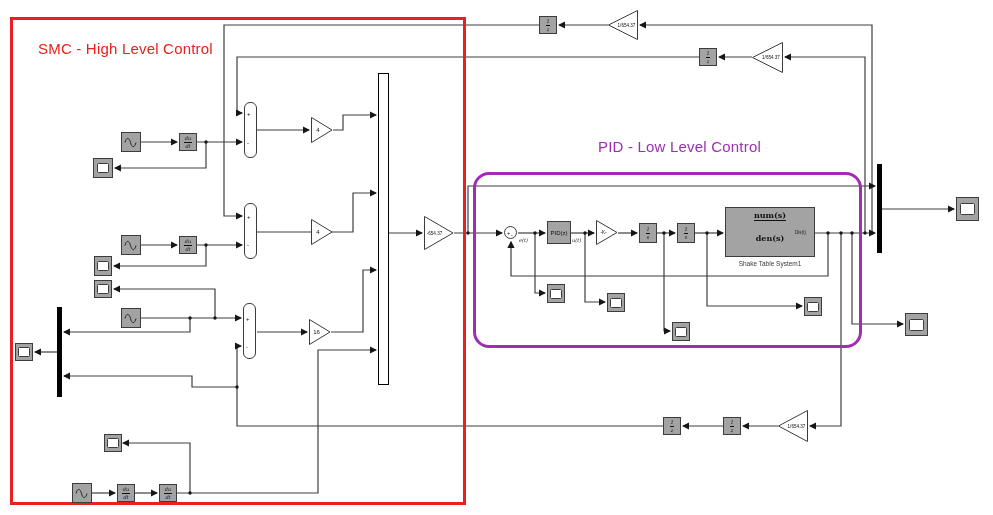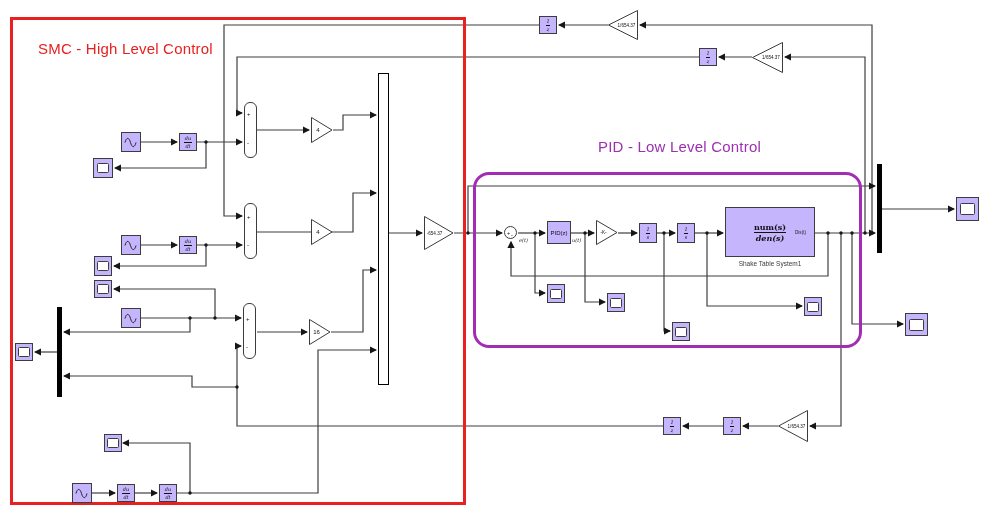--- a/index.html
+++ b/index.html
@@ -7,28 +7,28 @@
          font-family:"Liberation Sans",sans-serif;}
   .wires{position:absolute;left:0;top:0;z-index:1;}
   .wires polyline{fill:none;stroke:#3f3f3f;stroke-width:1.2;}
   .wires circle{fill:#161616;}
   .regionbox{position:absolute;z-index:2;box-sizing:border-box;background:transparent;}
   .smc-box{left:10px;top:17px;width:456px;height:488px;border:3px solid #e8201f;}
   .pid-box{left:473px;top:172px;width:389px;height:176px;border:3px solid #a22cb4;border-radius:16px;}
   .region-label{position:absolute;z-index:4;font-size:15px;letter-spacing:.2px;white-space:nowrap;}
   .smc-label{left:38px;top:40px;color:#e8201f;}
   .pid-label{left:598px;top:138px;color:#9c2fb2;}
-  .blk{position:absolute;z-index:3;background:#c4b5fd;border:1px solid #3c3c3c;box-sizing:border-box;
+  .blk{position:absolute;z-index:3;background:#a3a3a3;border:1px solid #3c3c3c;box-sizing:border-box;
        display:flex;align-items:center;justify-content:center;}
   .blk svg{display:block;}
   .frac{display:flex;flex-direction:column;align-items:center;font-family:"DejaVu Serif",serif;
         font-style:italic;font-size:5px;line-height:1.25;color:#111;}
   .frac .den{border-top:1px solid #111;padding:0 1px;}
   .plant .frac{font-size:8px;font-weight:bold;font-style:normal;}
-  .plant .frac .den{padding:0 2px;font-style:italic;}
+  .plant .frac .den{padding:12px 2px;}
   .scope .screen{border:1px solid #3c3c3c;border-radius:1.5px;background:#fff;width:10px;height:8px;}
   .scope.big .screen{width:13px;height:10px;}
   .sumblk{position:absolute;z-index:3;width:13px;height:56px;background:#fff;border:1px solid #3c3c3c;
           border-radius:6px;box-sizing:border-box;}
   .sumblk span{position:absolute;left:2px;font-size:6px;line-height:1;color:#111;}
   .circ{position:absolute;z-index:3;width:13px;height:13px;background:#fff;border:1px solid #3c3c3c;
         border-radius:50%;box-sizing:border-box;}
   .circ span{position:absolute;font-size:5.5px;line-height:1;color:#111;}
   .gainsvg{position:absolute;z-index:3;overflow:visible;}
   .gainsvg polygon{fill:#fff;stroke:#3c3c3c;stroke-width:1;}

